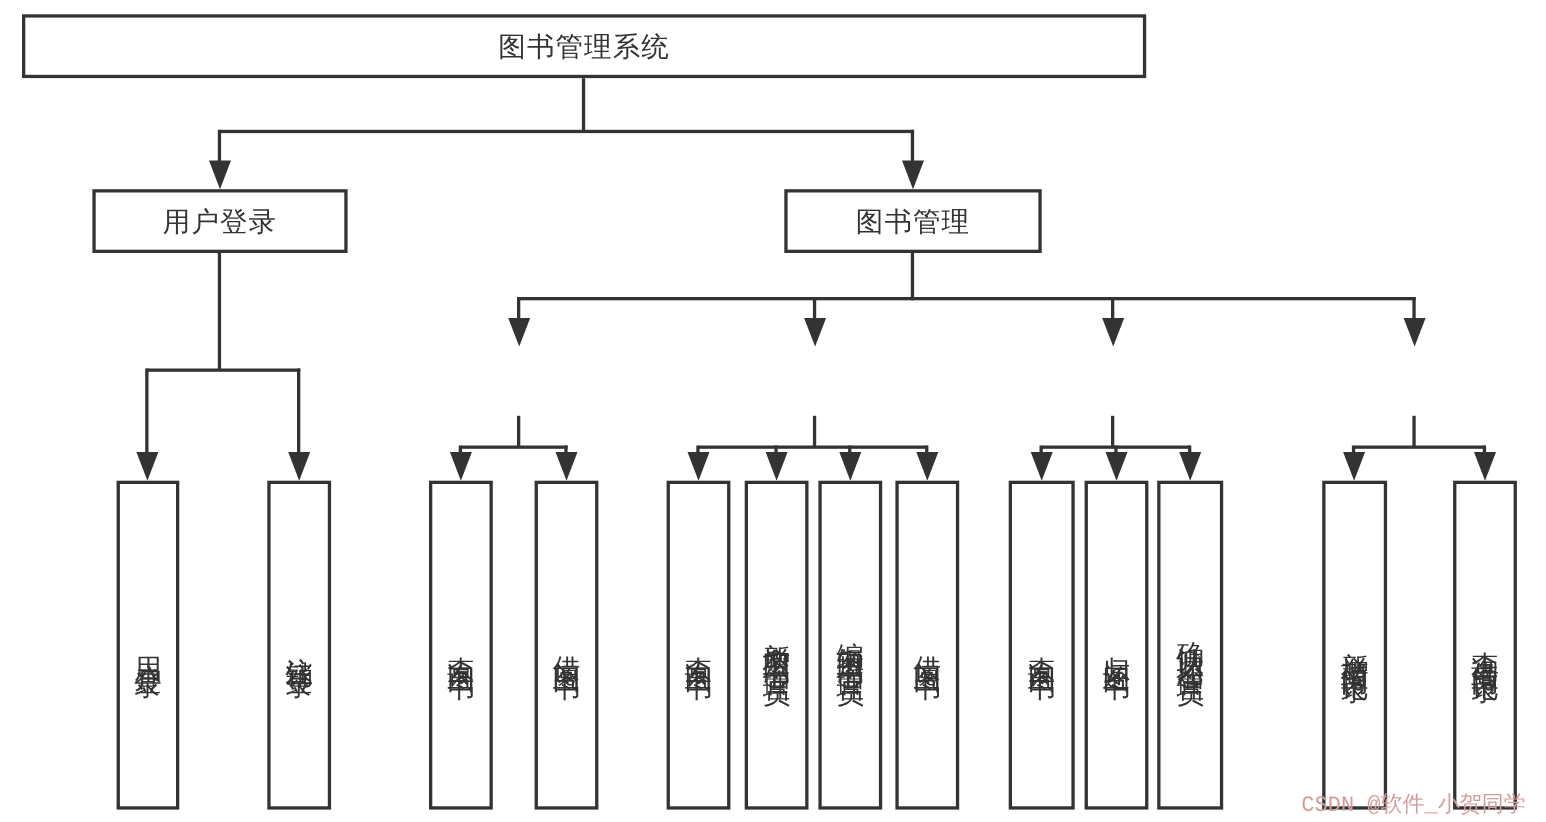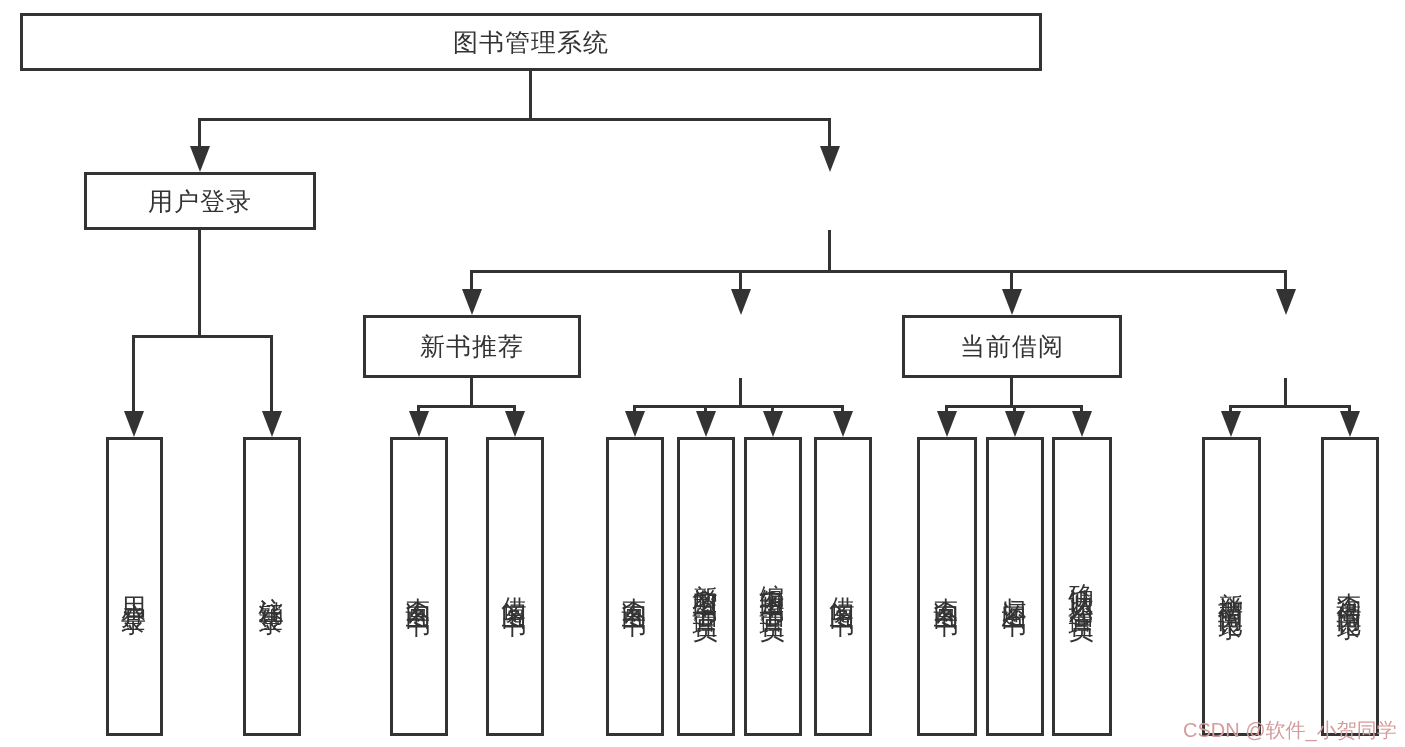--- a/index.html
+++ b/index.html
@@ -56,20 +56,21 @@
     border-left: 10px solid transparent;
     border-right: 10px solid transparent;
     border-top: 26px solid #333333;
   }
   .watermark {
     position: absolute;
     left: 1183px;
     top: 717px;
     font-size: 20px;
     white-space: nowrap;
+    font-family: Liberation Mono, monospace;
   }
 </style>
 </head>
 <body>
 
 <div class="canvas">
 
   <div class="vline" style="left:529px;top:71px;height:48px"></div>
   <div class="hline" style="left:199px;top:118px;width:632px"></div>
   <div class="vline" style="left:198px;top:118px;height:30px"></div>
@@ -129,27 +130,24 @@
   <div class="vline" style="left:1348px;top:405px;height:10px"></div>
   <div class="arrow" style="left:1340px;top:411px"></div>
 
   <div class="box" style="left:20px;top:13px;width:1022px;height:58px">
     <span class="hlbl">图书管理系统</span>
   </div>
 
   <div class="box" style="left:84px;top:172px;width:232px;height:58px">
     <span class="hlbl">用户登录</span>
   </div>
+  <div class="box" style="left:713px;top:172px;width:234px;height:58px">
+    <span class="hlbl">图书管理</span>
+  </div>
 
-  <div class="box" style="left:363px;top:315px;width:218px;height:63px">
-    <span class="hlbl">新书推荐</span>
-  </div>
-  <div class="box" style="left:902px;top:315px;width:220px;height:63px">
-    <span class="hlbl">当前借阅</span>
-  </div>
 
   <div class="box" style="left:106px;top:437px;width:57px;height:299px">
     <span class="vlbl">用户登录</span>
   </div>
   <div class="box" style="left:243px;top:437px;width:58px;height:299px">
     <span class="vlbl">注销登录</span>
   </div>
 
   <div class="box" style="left:390px;top:437px;width:58px;height:299px">
     <span class="vlbl">查询图书</span>

